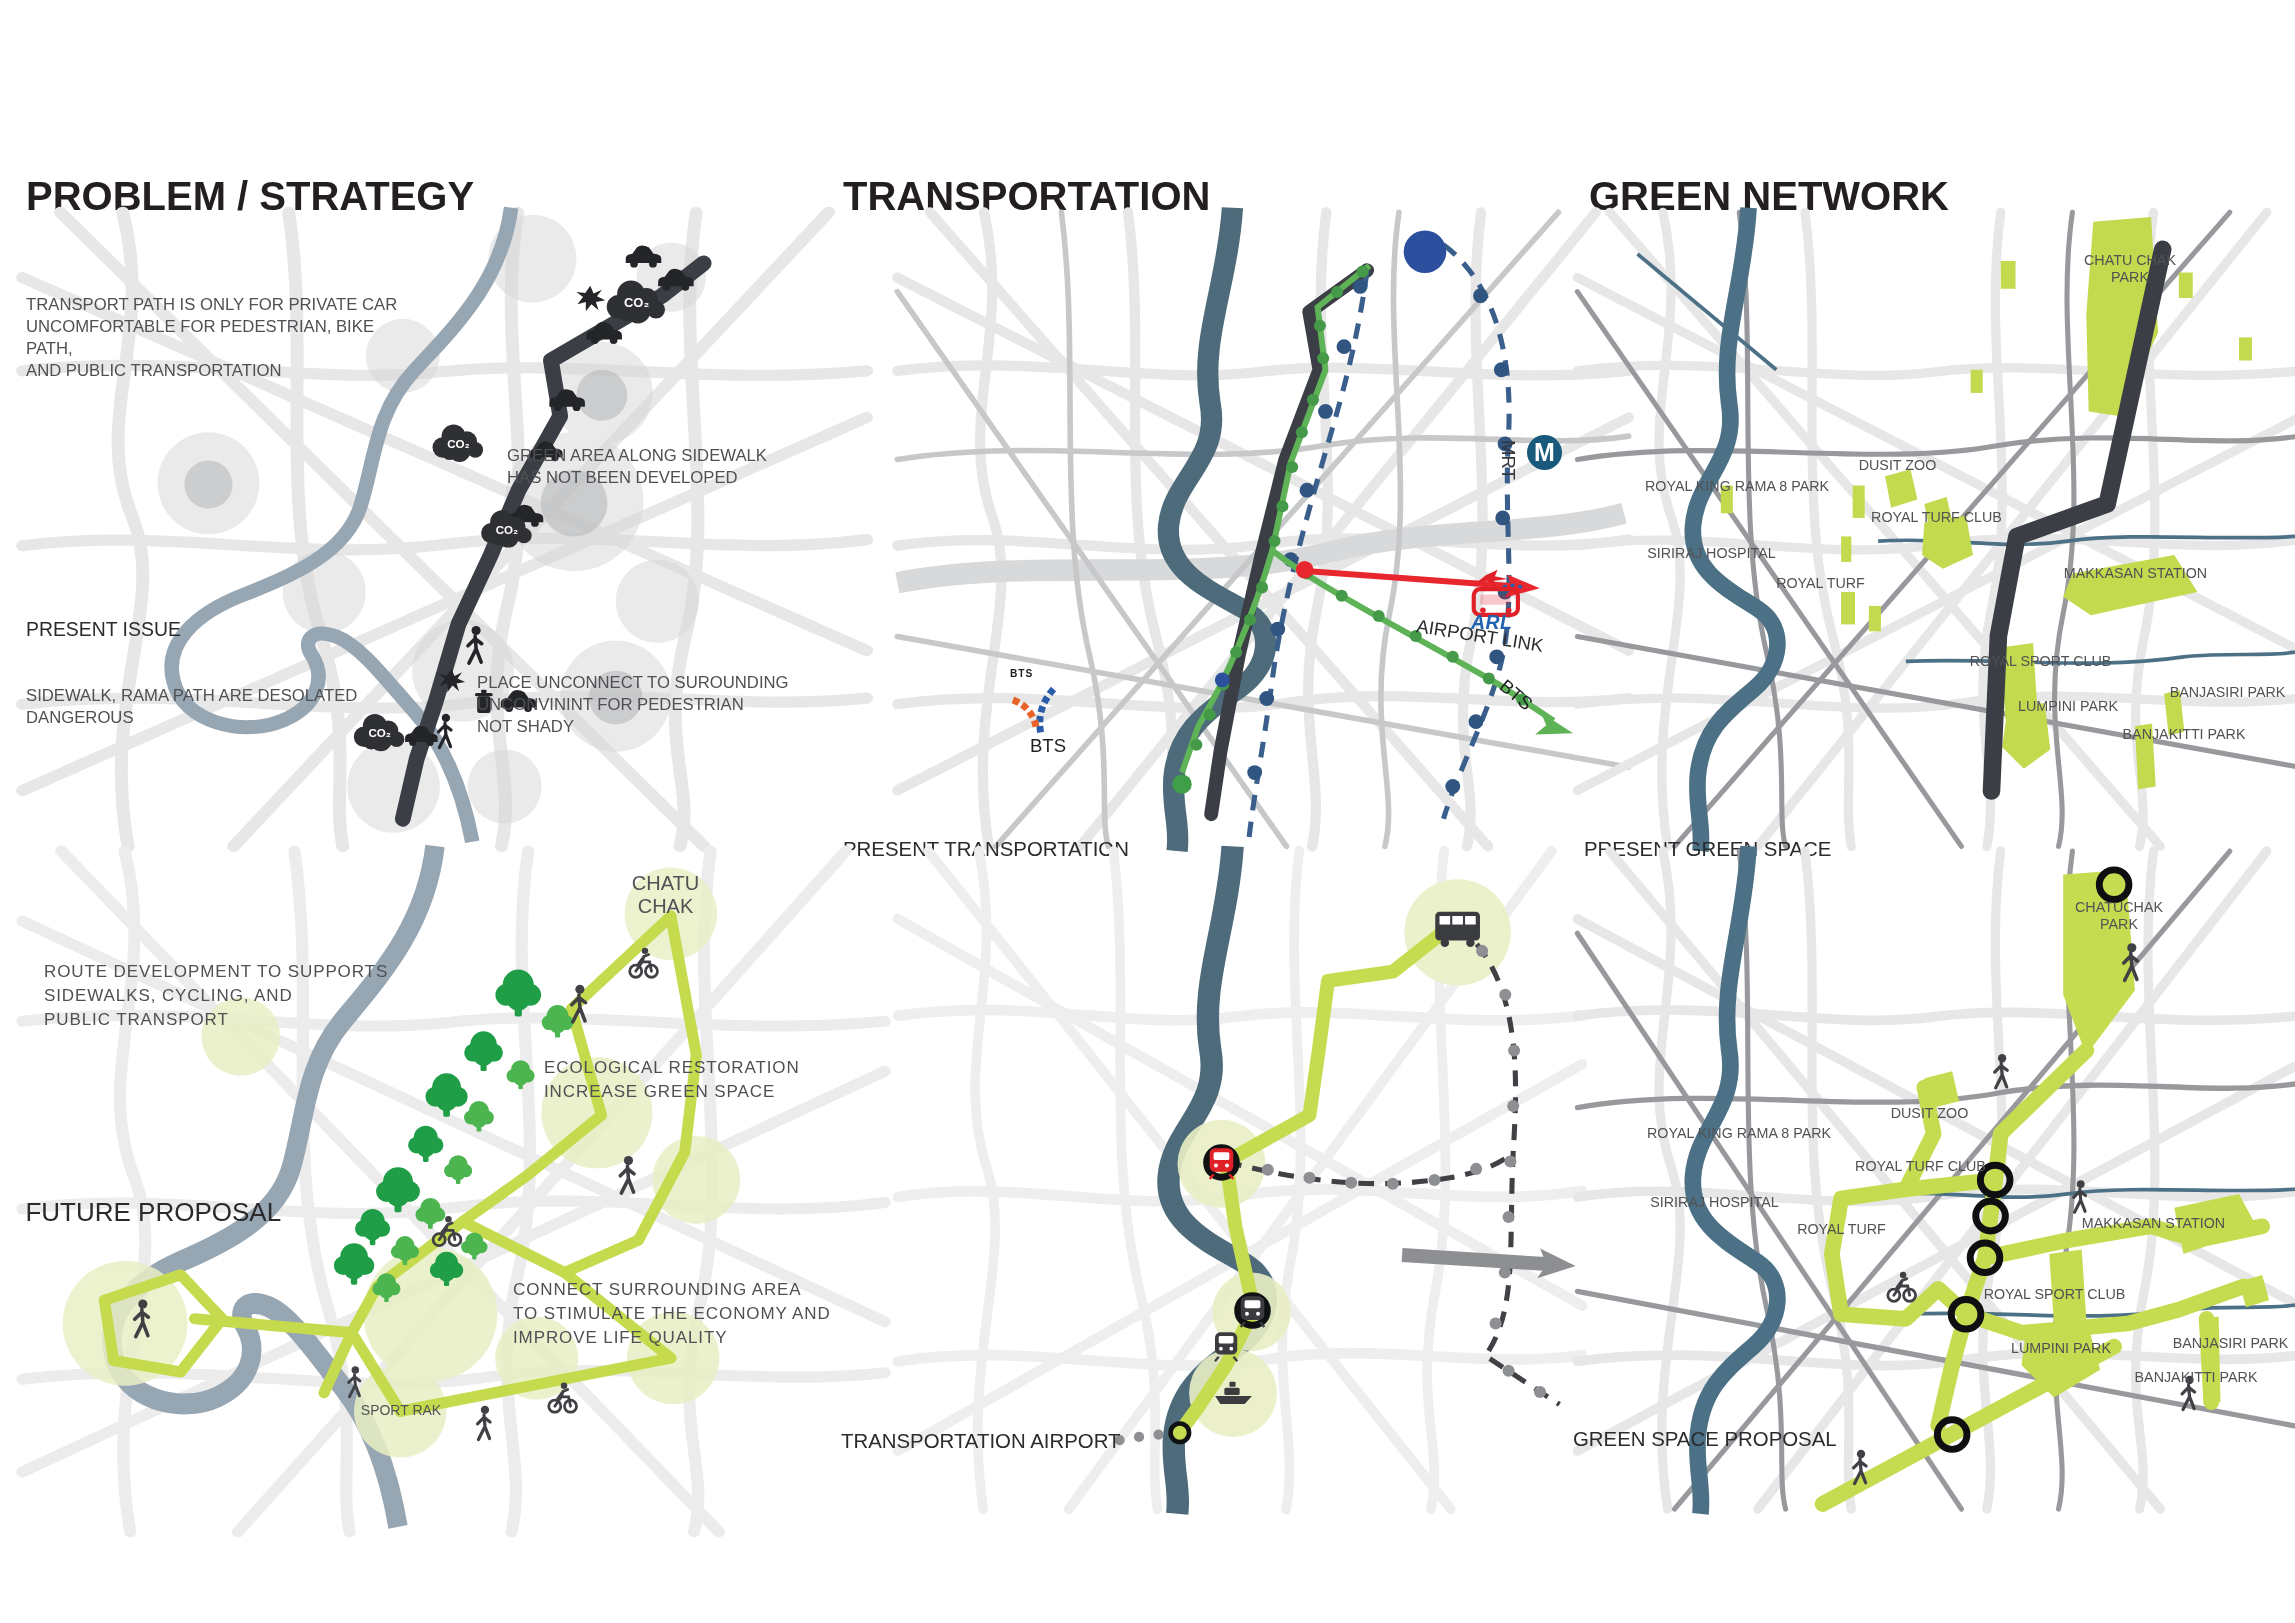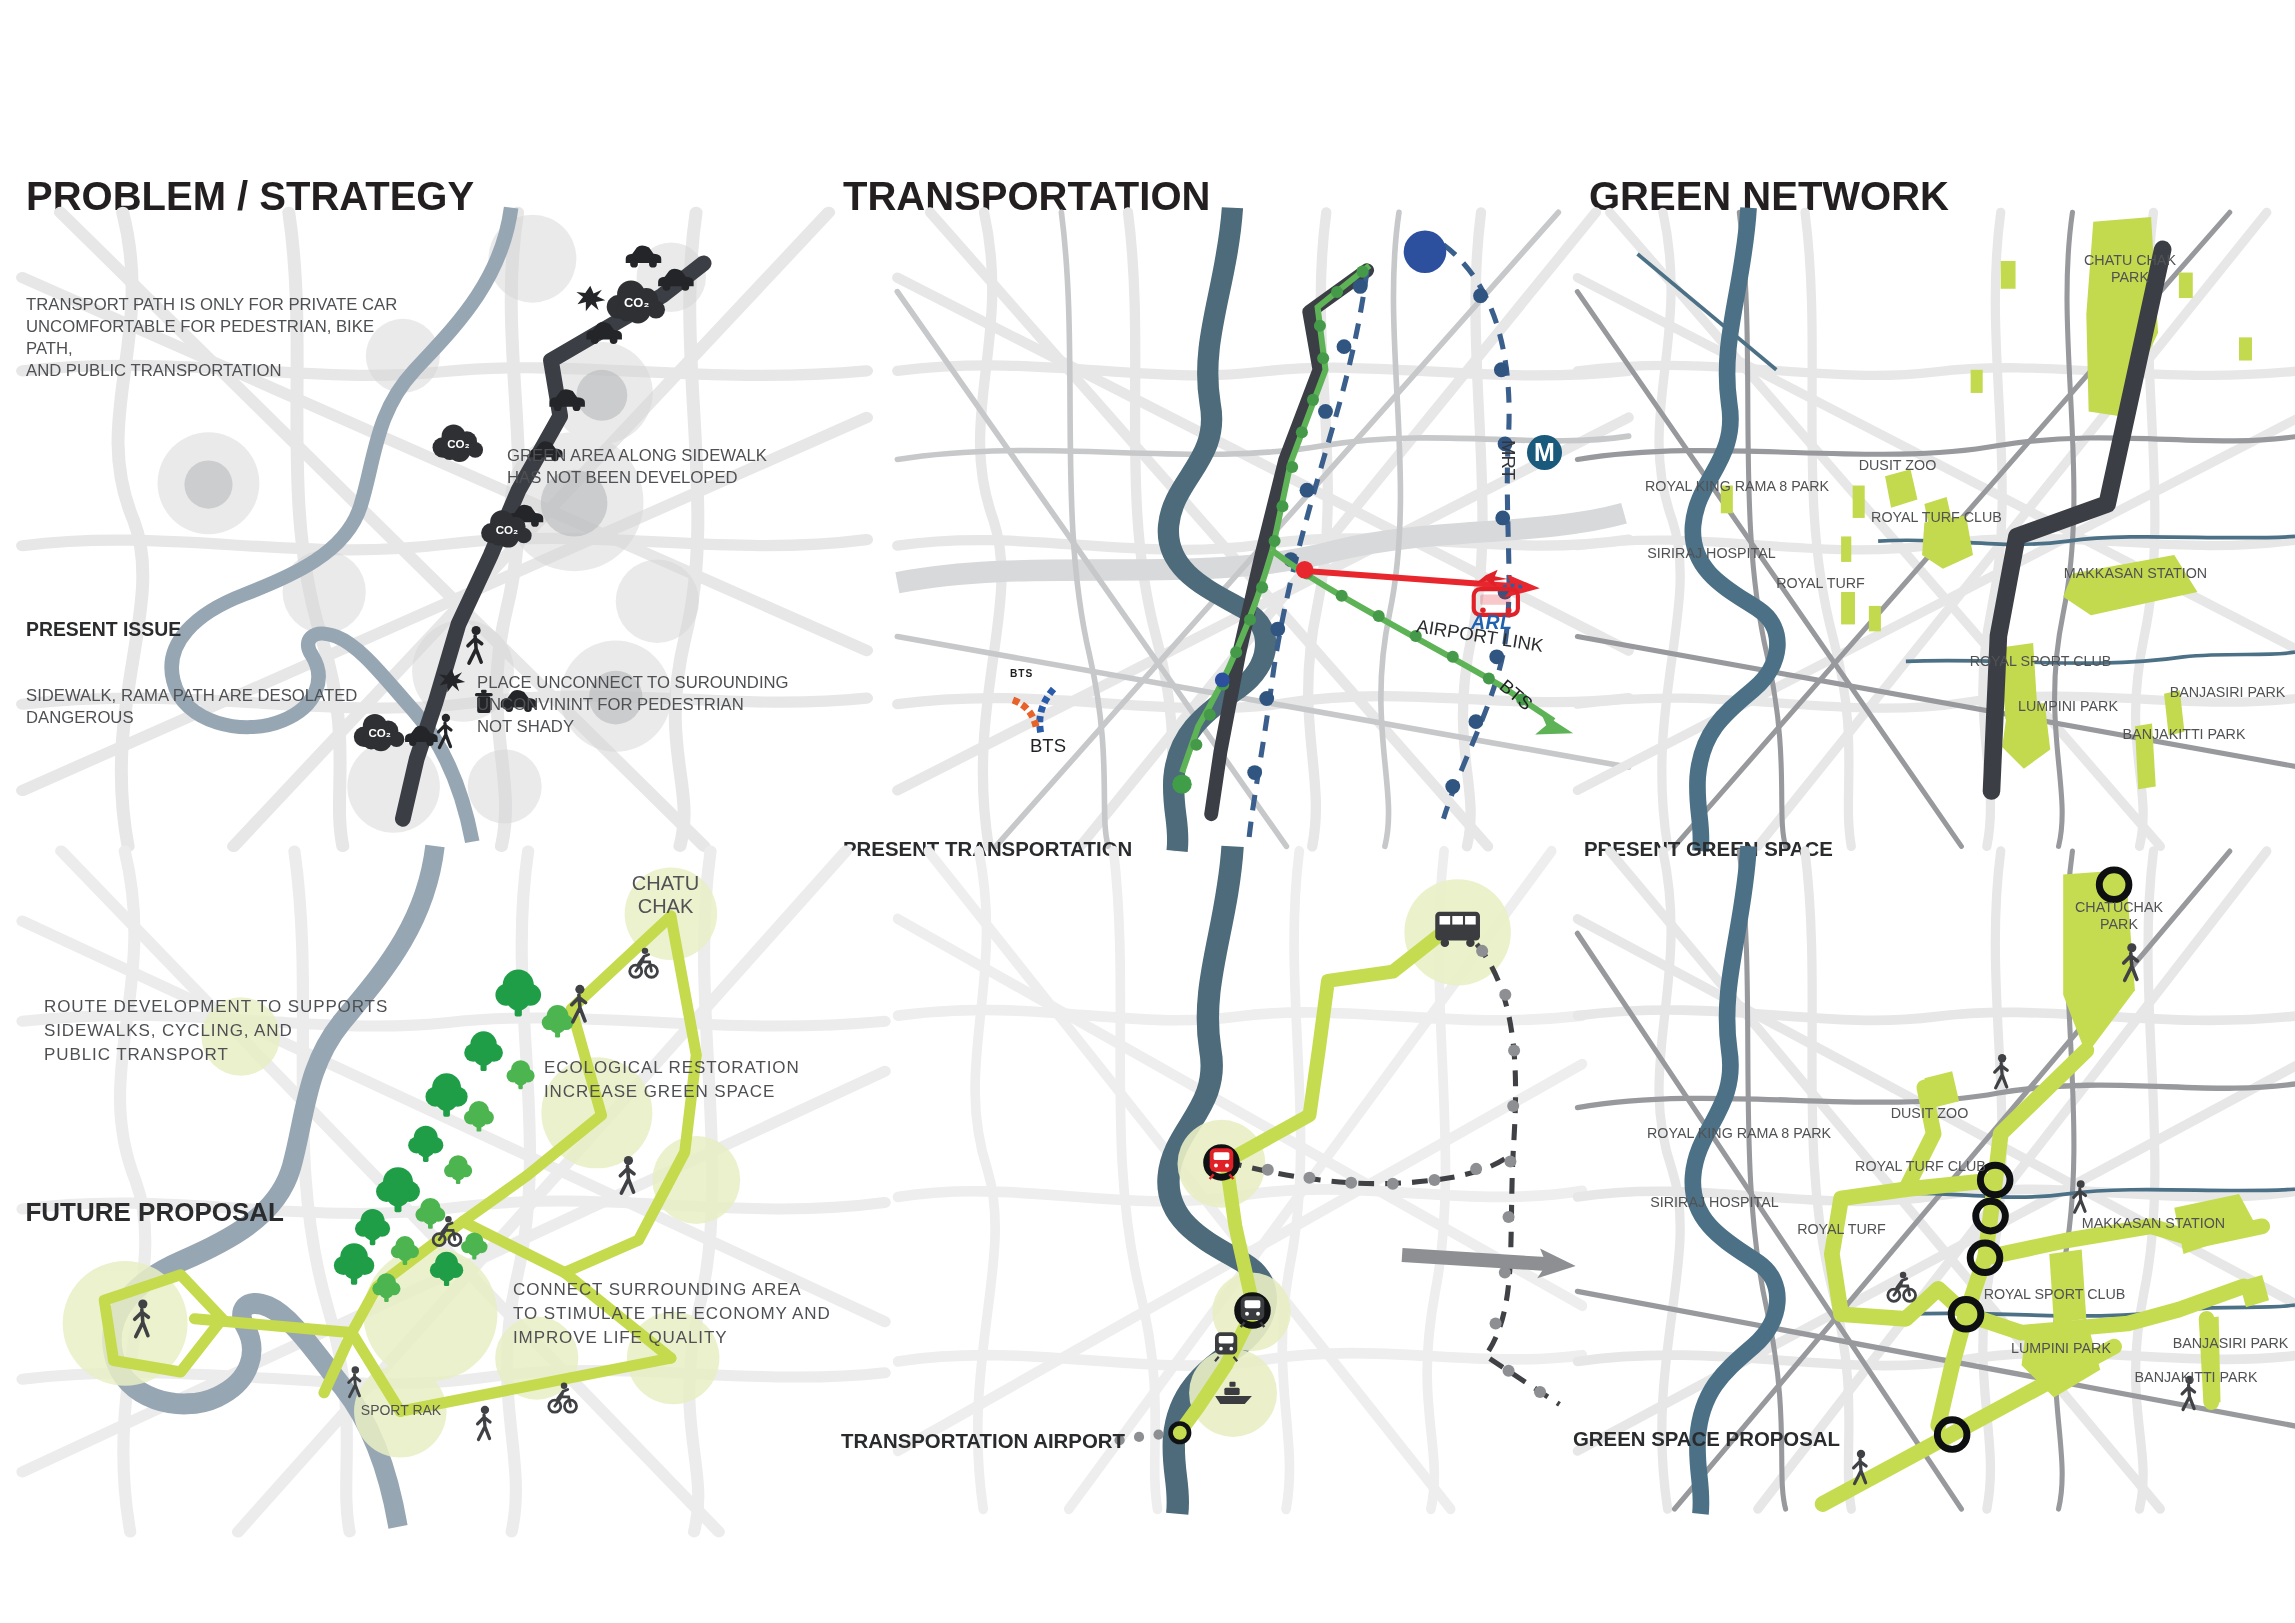--- a/index.html
+++ b/index.html
@@ -2,21 +2,21 @@
 <html style="--title: #231f20; --annotation: #4f5053; --road-light: #e7e7e8; --road-mid: #c7c8ca; --road-dark: #97999c; --river-dark: #4d6b7b; --river-teal: #4c7186; --river-light: #97a6b3; --route-dark: #3b3f45; --lime: #c5da4c; --lime-thick: #c6dc50; --glow: #e9efc5; --park: #c3d94e; --bts-green: #5fb357; --bts-dot: #459a49; --mrt-blue: #3a5f8c; --mrt-dot: #2f5580; --red: #e8262d; --blue-node: #2c4f9e; --m-logo: #19597c; --bts-blue: #2b5caa; --bts-orange: #e8632a; --arl-blue: #1f63b0; --arl-red: #e02128; --tree-dark: #1f9e47; --tree-light: #4db54f; --icon-dark: #232528; --blob: #d6d6d7; --blob-inner: #bcbdbe;font-size:7.4px"><head>
 <meta charset="utf-8">
 <style>
   html,body{margin:0;padding:0;background:#fff}
   .board{position:relative;width:2295px;height:1623px;background:#fff;
          font-family:"Liberation Sans",sans-serif;overflow:hidden}
   .title{position:absolute;font-size:40px;font-weight:bold;color:var(--title);white-space:nowrap;letter-spacing:0px}
   .ann{position:absolute;font-size:16.7px;line-height:1.32;color:var(--annotation);white-space:pre-line}
   .ann4{font-size:17px;letter-spacing:0.9px;line-height:1.4}
   .right{}
-  .cap{position:absolute;font-size:20.4px;font-weight:bold;color:#2a2b2d;white-space:nowrap}
+  .cap{position:absolute;font-size:20.4px;font-weight:normal;color:#2a2b2d;white-space:nowrap}
   .lbl{position:absolute;font-size:14.3px;line-height:1.16;color:#515254;text-align:center;white-space:pre-line}
   svg.map{position:absolute;overflow:visible}
   .mlogo{position:absolute;width:35px;height:35px;border-radius:50%;background:var(--m-logo);
          color:#fff;font-size:25px;font-weight:bold;display:flex;align-items:center;justify-content:center}
   .mrtlbl{position:absolute;font-size:18.5px;color:#33353a;transform:rotate(90deg);transform-origin:left top;white-space:nowrap}
   .alink{position:absolute;font-size:18.5px;color:#2b2c2e;transform:rotate(9deg);white-space:nowrap}
   .btslbl{position:absolute;font-size:18.5px;color:#1f2023;white-space:nowrap}
   .btsrot{transform:rotate(40deg)}
   .arlwrap{position:absolute;width:83px;height:69px}
   .arltext{position:absolute;left:13px;top:44px;font-size:19.4px;font-weight:bold;font-style:italic;color:var(--arl-blue);letter-spacing:0.5px}
@@ -361,21 +361,21 @@
     <use href="#cyclist" transform="translate(1330,235) scale(1.0)"></use>
     <use href="#person" transform="translate(1295,700) scale(1.1)"></use>
     <use href="#cyclist" transform="translate(905,815) scale(1.0)"></use>
     <use href="#person" transform="translate(245,1010) scale(1.1)"></use>
     <use href="#person" transform="translate(705,1145) scale(0.9)"></use>
     <use href="#cyclist" transform="translate(1155,1175) scale(1.0)"></use>
     <use href="#person" transform="translate(985,1235) scale(1.0)"></use>
   </g>
 </svg>
 
-<div class="ann ann4" style="left:44px;top:995px;width:352px">ROUTE DEVELOPMENT TO SUPPORTS
+<div class="ann ann4" style="left:44px;top:960px;width:352px">ROUTE DEVELOPMENT TO SUPPORTS
 SIDEWALKS, CYCLING, AND
 PUBLIC TRANSPORT</div>
 <div class="cap" style="left:25.4px;top:1197px;font-size:26px">FUTURE PROPOSAL</div>
 <div class="ann ann4 right" style="left:544px;top:1056px;width:311px">ECOLOGICAL RESTORATION
 INCREASE GREEN SPACE</div>
 <div class="ann ann4 right" style="left:513px;top:1278px;width:342px">CONNECT SURROUNDING AREA
 TO STIMULATE THE ECONOMY AND
 IMPROVE LIFE QUALITY</div>
 <div class="lbl" style="left:626px;top:872px;width:79px;font-size:20px">CHATU
 CHAK</div>

